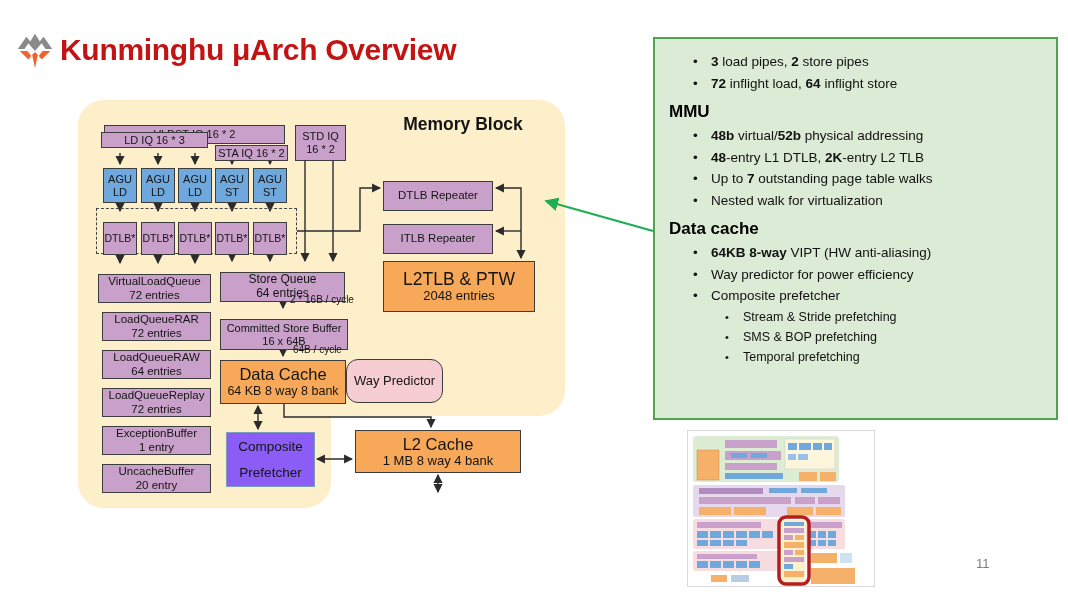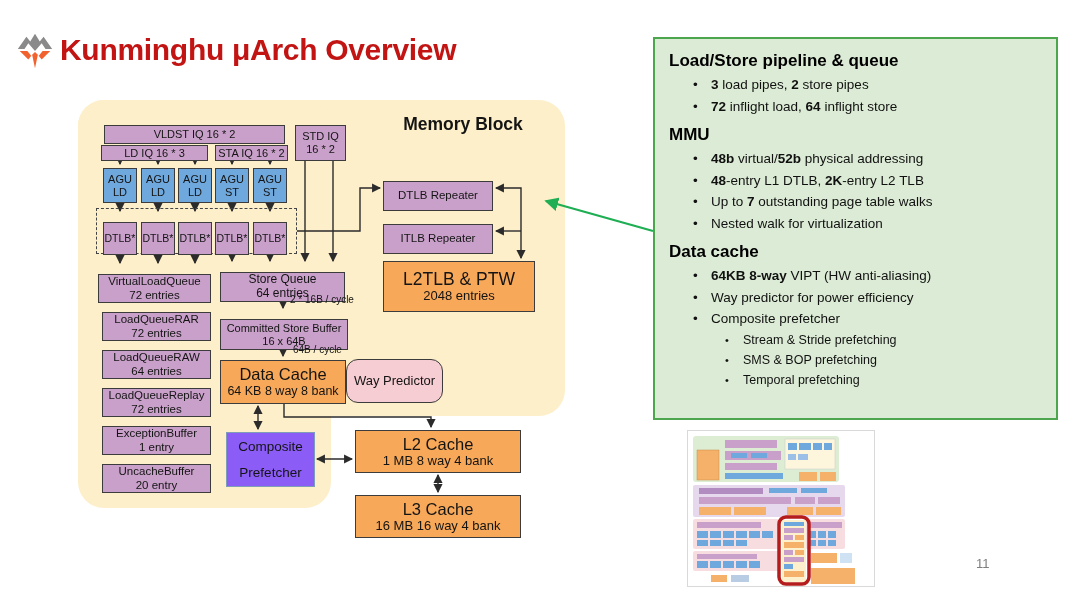--- a/index.html
+++ b/index.html
@@ -110,21 +110,21 @@
     </g>
 
     <path d="M653 231 L546 201" stroke="#1fae53" stroke-width="2.3" fill="none" marker-end="url(#gar)"></path>
   </svg>
 
   <div class="regiontitle" style="left:388px;top:114px;width:150px;">Memory Block</div>
 
   <div class="node purple fs11" style="left:104px;top:117px;width:181px;height:19px;">
     <span>VLDST IQ 16 * 2</span>
   </div>
-  <div class="node purple fs11" style="left:101px;top:137px;width:107px;height:16px;">
+  <div class="node purple fs11" style="left:101px;top:124px;width:107px;height:16px;">
     <span>LD IQ 16 * 3</span>
   </div>
   <div class="node purple fs11" style="left:215px;top:137px;width:73px;height:16px;">
     <span>STA IQ 16 * 2</span>
   </div>
   <div class="node purple fs11" style="left:295px;top:117px;width:51px;height:36px;">
     <span>STD IQ</span>
     <span>16 * 2</span>
   </div>
 
@@ -207,42 +207,37 @@
     <span>Way Predictor</span>
   </div>
   <div class="node bluelight fs135" style="left:226px;top:432px;width:89px;height:55px;">
     <span>Composite</span>
     <span>Prefetcher</span>
   </div>
   <div class="node orange" style="left:355px;top:430px;width:166px;height:43px;">
     <span class="big16">L2 Cache</span>
     <span class="fs13">1 MB 8 way 4 bank</span>
   </div>
-  <div class="node orange" style="left:355px;top:495px;width:166px;height:43px;">
-    <span class="big16">L3 Cache</span>
-    <span class="fs13">16 MB 16 way 4 bank</span>
-  </div>
 
   <div class="node purple fs115" style="left:383px;top:173px;width:110px;height:30px;">
     <span>DTLB Repeater</span>
   </div>
   <div class="node purple fs115" style="left:383px;top:216px;width:110px;height:30px;">
     <span>ITLB Repeater</span>
   </div>
   <div class="node orange" style="left:383px;top:261px;width:152px;height:51px;">
     <span class="big17">L2TLB &amp; PTW</span>
     <span class="fs13">2048 entries</span>
   </div>
 
   <div class="edgelabel" style="left:290px;top:294px;">2 * 16B / cycle</div>
   <div class="edgelabel" style="left:293px;top:344px;">64B / cycle</div>
 
   <aside id="info-panel">
     <div id="panel-body">
-        <div class="sec-heading">Load/Store pipeline &amp; queue</div>
         <div class="bullet lvl1"><span class="dot">•</span><span><b>3</b> load pipes, <b>2</b> store pipes</span></div>
         <div class="bullet lvl1"><span class="dot">•</span><span><b>72</b> inflight load, <b>64</b> inflight store</span></div>
         <div class="sec-heading">MMU</div>
         <div class="bullet lvl1"><span class="dot">•</span><span><b>48b</b> virtual/<b>52b</b> physical addressing</span></div>
         <div class="bullet lvl1"><span class="dot">•</span><span><b>48</b>-entry L1 DTLB, <b>2K</b>-entry L2 TLB</span></div>
         <div class="bullet lvl1"><span class="dot">•</span><span>Up to <b>7</b> outstanding page table walks</span></div>
         <div class="bullet lvl1"><span class="dot">•</span><span>Nested walk for virtualization</span></div>
         <div class="sec-heading">Data cache</div>
         <div class="bullet lvl1"><span class="dot">•</span><span><b>64KB 8-way</b> VIPT (HW anti-aliasing)</span></div>
         <div class="bullet lvl1"><span class="dot">•</span><span>Way predictor for power efficiency</span></div>

